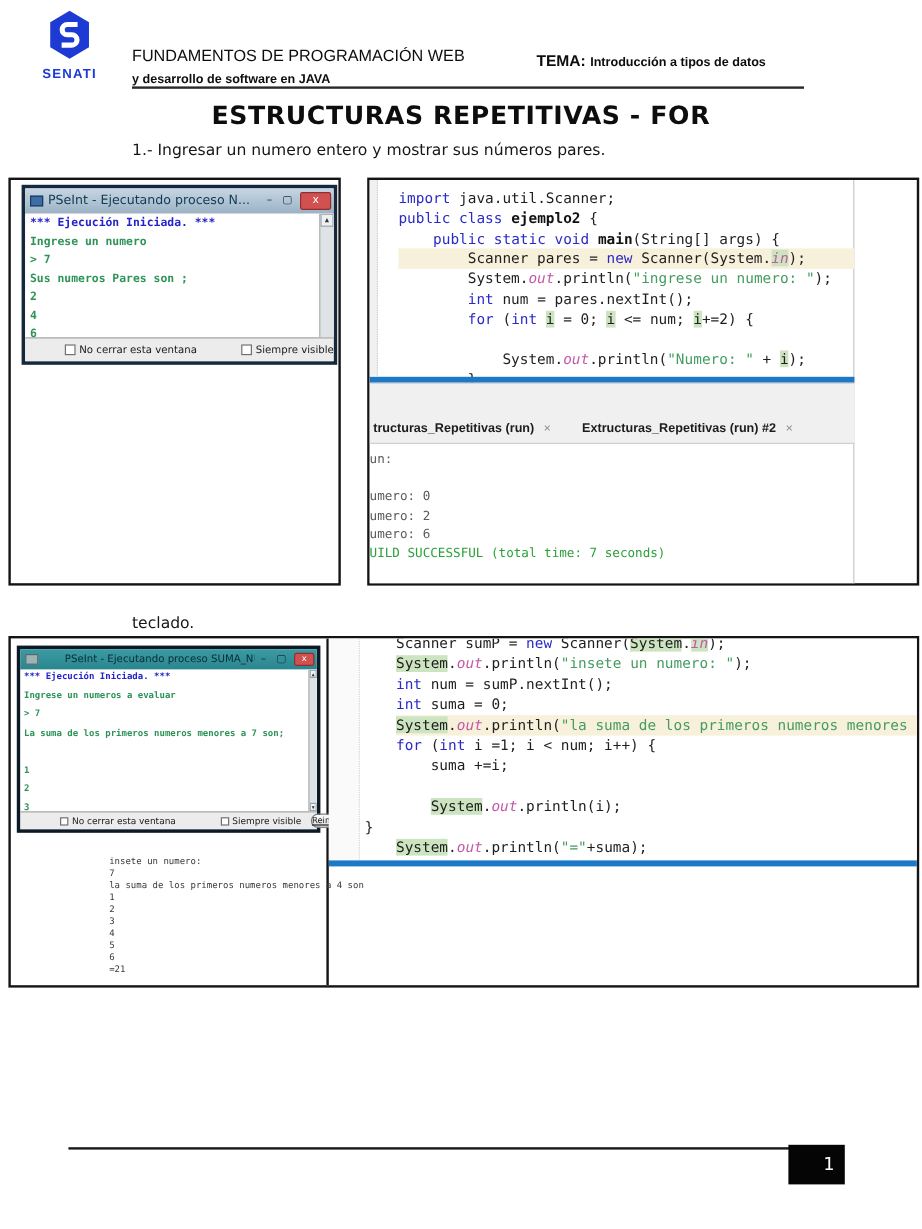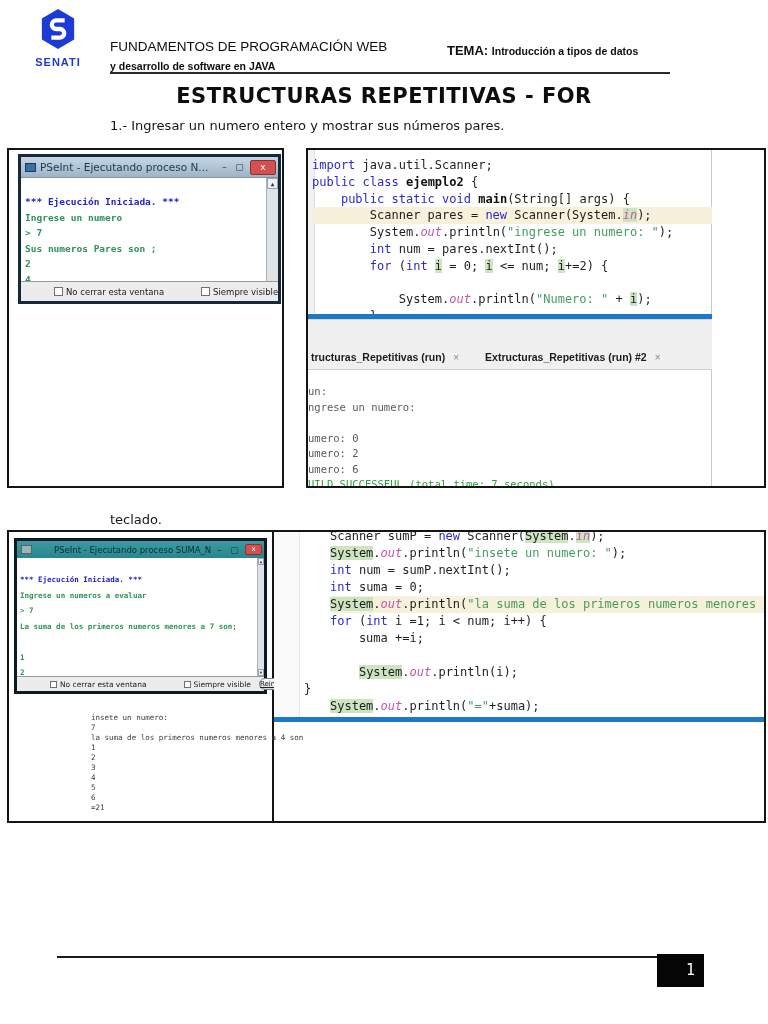--- a/index.html
+++ b/index.html
@@ -41,59 +41,59 @@
   .pswin2 .ps-ico { background:#9fb3b5; border-color:#4c6a6e; }
   .ps-title { flex:1; font-size:10.5px; color:#143a52; white-space:nowrap; overflow:hidden; }
   .pswin2 .ps-title { font-size:8.5px; color:#082d36; text-align:left; padding-left:18px; }
   .ps-btn { font-size:9px; color:#1b2b3a; width:15px; text-align:center; cursor:default; }
   .ps-close { width:26px; height:15px; background:#d15050; border:1px solid #8f2f2f; border-radius:2px;
     color:#fff; font-size:9px; line-height:13px; text-align:center; margin-left:3px; }
   .pswin2 .ps-close { width:17px; height:11px; font-size:7px; line-height:9px; }
   .ps-console { position:relative; background:#fff; font-family:"DejaVu Sans Mono", monospace; font-weight:bold; overflow:hidden; }
   .pswin1 .ps-console { height:103px; font-size:9.5px; line-height:12.8px; padding:2px 16px 0 4px; }
   .pswin2 .ps-console { height:118px; font-size:7.5px; line-height:9px; padding:1px 10px 0 3px; }
-  .c-blue { color:#2323cb;margin-top:16px; }
+  .c-blue { color:#2323cb; }
   .c-green { color:#2e9358; }
   .ps-scroll { position:absolute; right:0; top:0; bottom:0; width:12px; background:#dfe3e6; border-left:1px solid #aab2b8; }
   .pswin2 .ps-scroll { width:7px; }
   .ps-arrow { display:block; width:100%; height:11px; background:#eef1f3; border:1px solid #9aa4ab; font-size:6px; text-align:center; line-height:10px; color:#333; }
   .pswin2 .ps-arrow { height:7px; font-size:4px; line-height:6px; }
   .ps-arrow.dn { position:absolute; bottom:0; }
   .ps-bottom { display:flex; align-items:center; background:#ececec; border-top:1px solid #9a9a9a; padding:0 2px 0 4px; }
   .pswin1 .ps-bottom { height:20px; font-size:8.5px; }
   .pswin2 .ps-bottom { height:15px; font-size:7.5px; }
   .ps-cb { display:flex; align-items:center; margin-right:8px; color:#1a1a1a; white-space:nowrap;padding-left:29px; }
   .ps-cbbox { width:9px; height:9px; background:#fff; border:1px solid #707070; margin-right:3px; flex:none; }
   .pswin2 .ps-cbbox { width:7px; height:7px; }
   .ps-restart { margin-left:auto; background:linear-gradient(#fbfbfb,#d9d9d9); border:1px solid #808080; border-radius:8px; text-align:center; color:#222;text-decoration:underline; }
   .pswin1 .ps-restart { width:52px; height:16px; font-size:8.5px; line-height:14px; }
   .pswin2 .ps-restart { width:46px; height:12px; font-size:7px; line-height:10px; }
   .ps-dnbox { width:12px; height:16px; background:#eef1f3; border:1px solid #9aa4ab; font-size:6px; line-height:15px; text-align:center; color:#333; margin-left:3px; }
 
   
   .nb-shot1 { position:absolute; left:0; top:0; width:404px; height:340px; background:#fff; border-right:1px solid #c9c9c9; }
   .code { position:absolute; font-family:"DejaVu Sans Mono", monospace; font-size:12px; line-height:16.8px; white-space:pre; color:#1e1e1e; }
-  .code1 { left:0; top:7px; width:404px; padding-left:4px; }
+  .code1 { left:0; top:7px; width:404px; padding-left:24px; }
   .codeline { display:block; min-height:16.8px; }
   .codeline.hl { background:#f7f0da; }
   .codeline.outdent { margin-left:-26px; }
   .tk-kw { color:#2a2ac9; }
   .tk-pl { color:#1e1e1e; }
   .tk-bold { color:#101010; font-weight:bold; }
   .tk-str { color:#459c61; }
   .tk-fld { color:#c457a8; font-style:italic; }
   .tk-occ { background:#cde4c0; }
   .gutter1 { position:absolute; left:0; top:0; width:7px; height:163px; background:#f1f1f1; border-right:1px dotted #cfcfcf; }
   .blue-bar { position:absolute; background:#1e78c8; height:5px; }
   .bar1 { left:0; top:164px; width:404px; }
   .tabstrip { position:absolute; left:0; top:169px; width:404px; height:51px; background:#eff0ef; border-top:1px solid #d6d6d6; border-bottom:1px solid #cfcfcf;
     display:flex; align-items:flex-end; padding:8px 0 6px 3px; gap:26px; }
   .tab { display:flex; align-items:center; gap:8px; font-family:"Liberation Sans", sans-serif; font-weight:bold; font-size:10.5px; color:#1c1c1c; white-space:nowrap; }
   .tab-x { color:#8a8a8a; font-weight:normal; font-size:10px; }
-  .nb-out1 { position:absolute; left:0; top:226px; width:450px; font-family:"DejaVu Sans Mono", monospace; font-size:10.5px; line-height:15.5px; color:#5a5a5a; white-space:pre;margin-top:8px; }
+  .nb-out1 { position:absolute; left:0; top:226px; width:450px; font-family:"DejaVu Sans Mono", monospace; font-size:10.5px; line-height:15.5px; color:#5a5a5a; white-space:pre; }
   .c-build { color:#2ba13a; }
   .ln { min-height:15.5px; }
 
   
   .div-v { position:absolute; left:263px; top:0; bottom:0; width:2px; background:#141414; }
   .code2-zone { position:absolute; left:265px; top:0; width:494px; height:185px; background:#fff; overflow:hidden; }
   .gutter2 { position:absolute; left:0; top:0; width:26px; height:185px; background:#fafafa; border-right:1px dotted #d8d8d8; }
   .code2 { left:0; top:-4px; width:494px; padding-left:56px; line-height:17px; }
   .code2 .codeline { min-height:17px; }
   .bar2 { left:265px; top:185px; width:494px; }
@@ -171,21 +171,21 @@
       <div class="tabstrip">
         <span class="tab">
             <span>tructuras_Repetitivas (run)</span>
             <span class="tab-x">×</span>
           </span>
         <span class="tab">
             <span>Extructuras_Repetitivas (run) #2</span>
             <span class="tab-x">×</span>
           </span>
       </div>
-      <div class="nb-out1"><div class="ln">un:</div><div class="ln">ngrese un numero:</div><div class="ln">&nbsp;</div><div class="ln">umero: 0</div><div class="ln">umero: 2</div><div class="ln">umero: 6</div><div class="ln c-build">UILD SUCCESSFUL (total time: 7 seconds)</div></div>
+      <div class="nb-out1"><div class="ln">un:</div><div class="ln">&nbsp;</div><div class="ln">umero: 0</div><div class="ln">umero: 2</div><div class="ln">umero: 6</div><div class="ln c-build">UILD SUCCESSFUL (total time: 7 seconds)</div></div>
     </div>
   </div>
 
   <div class="ex-head ex2-head">
     <br>
     <span>teclado.</span>
   </div>
 
   <div class="fig-box box-2">
     <div class="div-v"></div>

